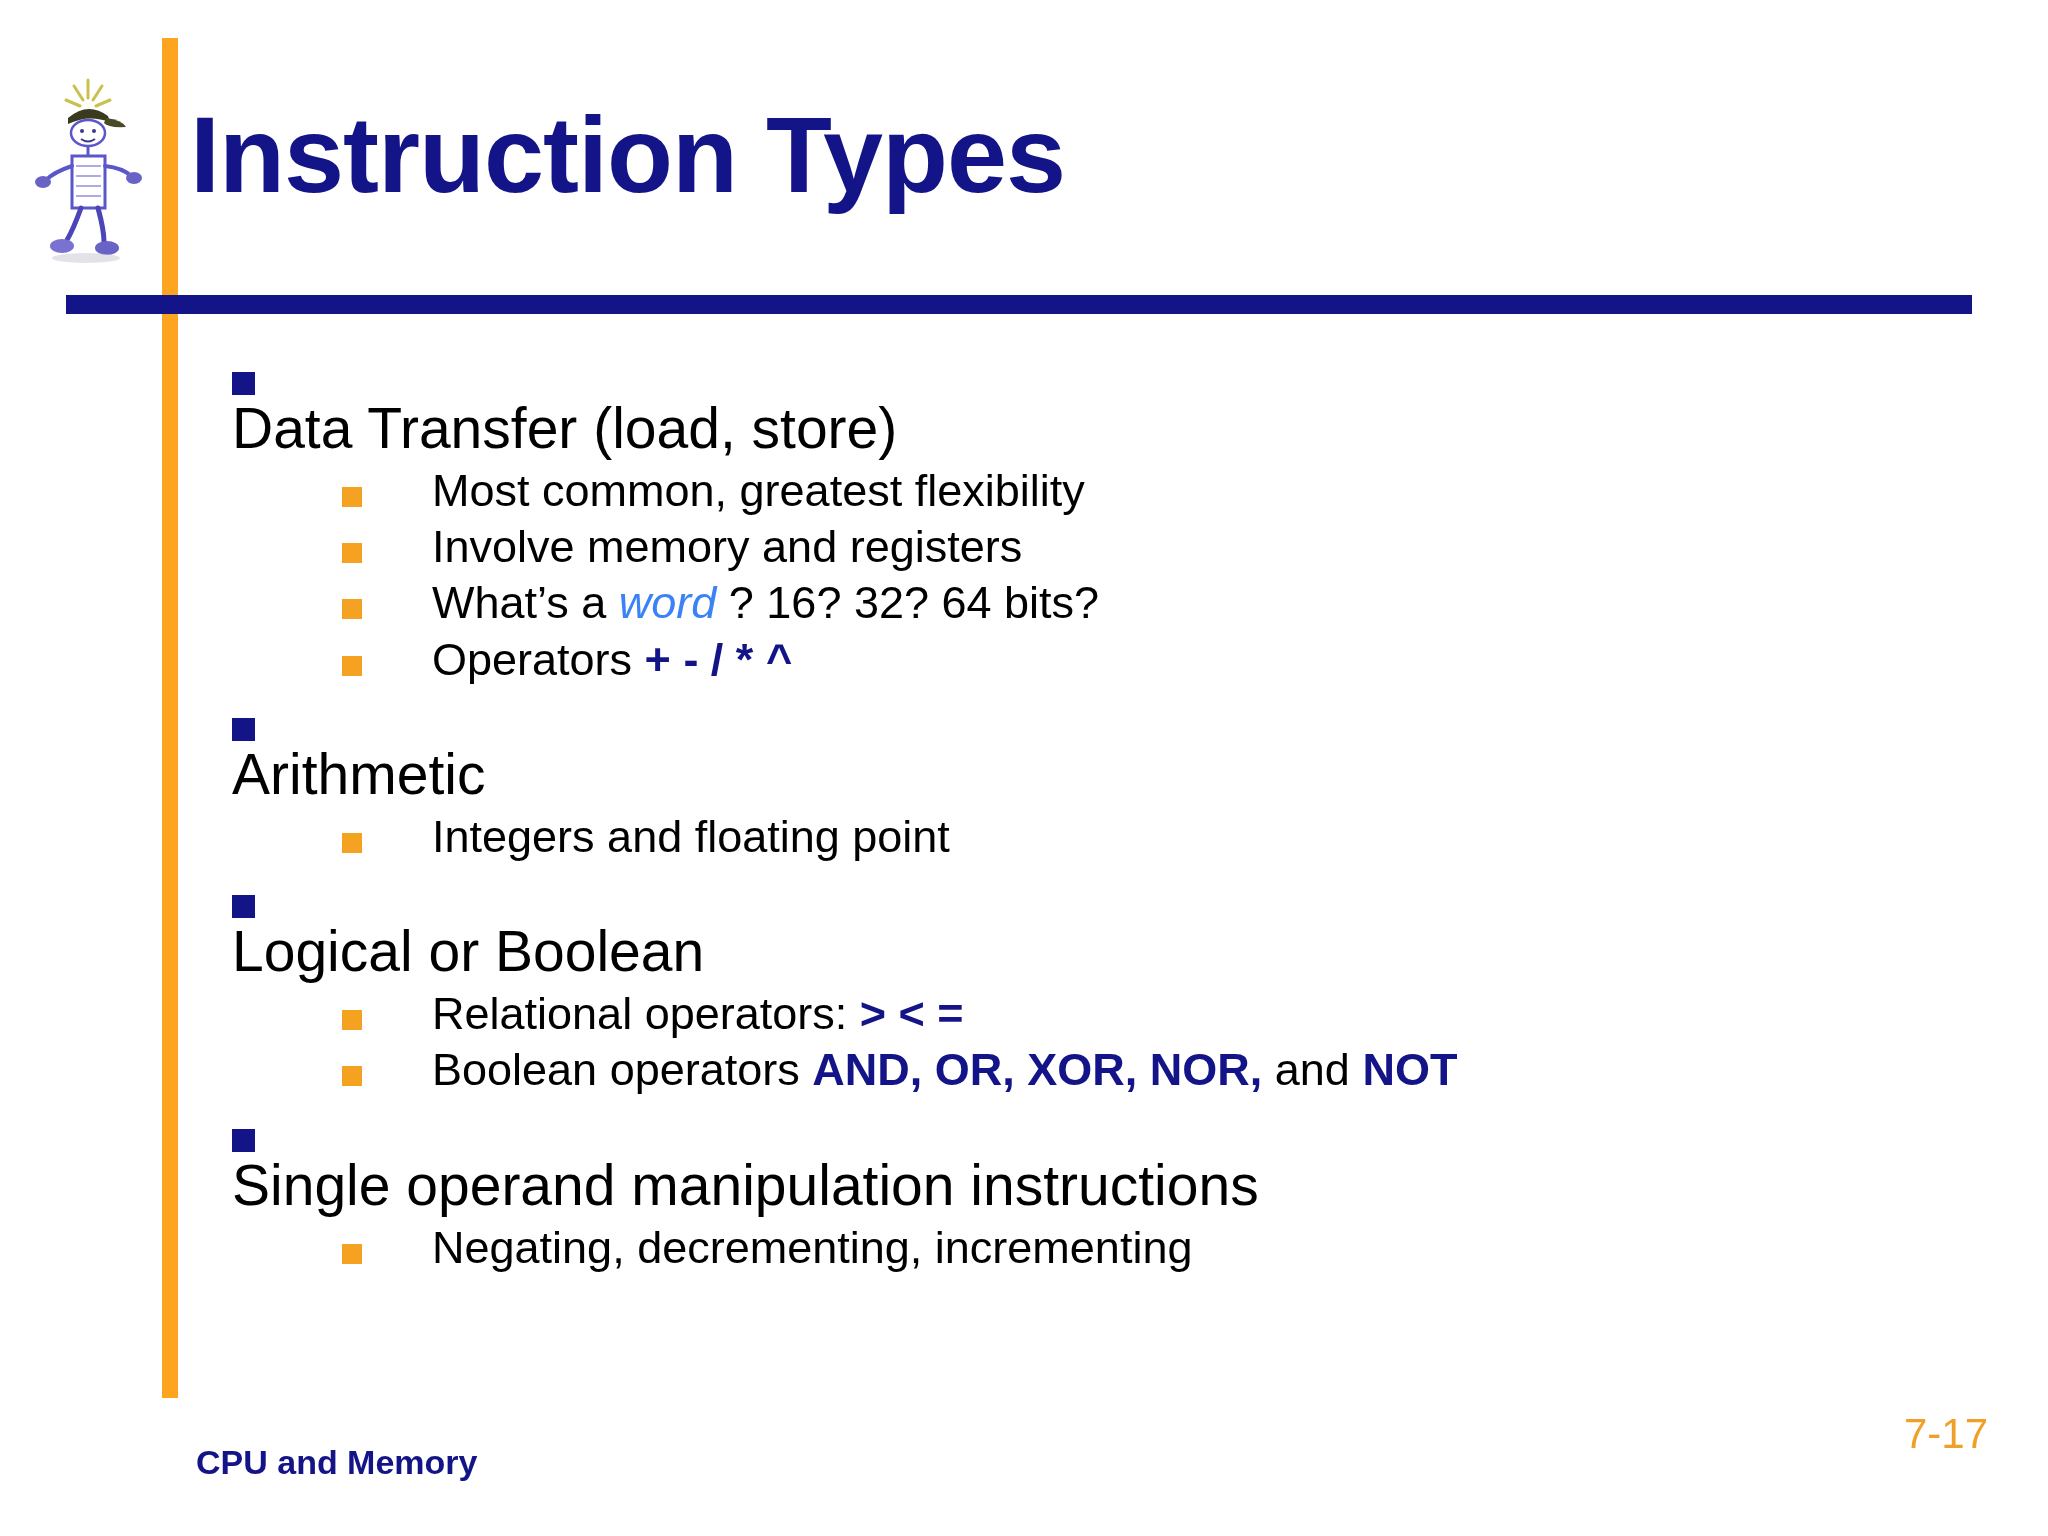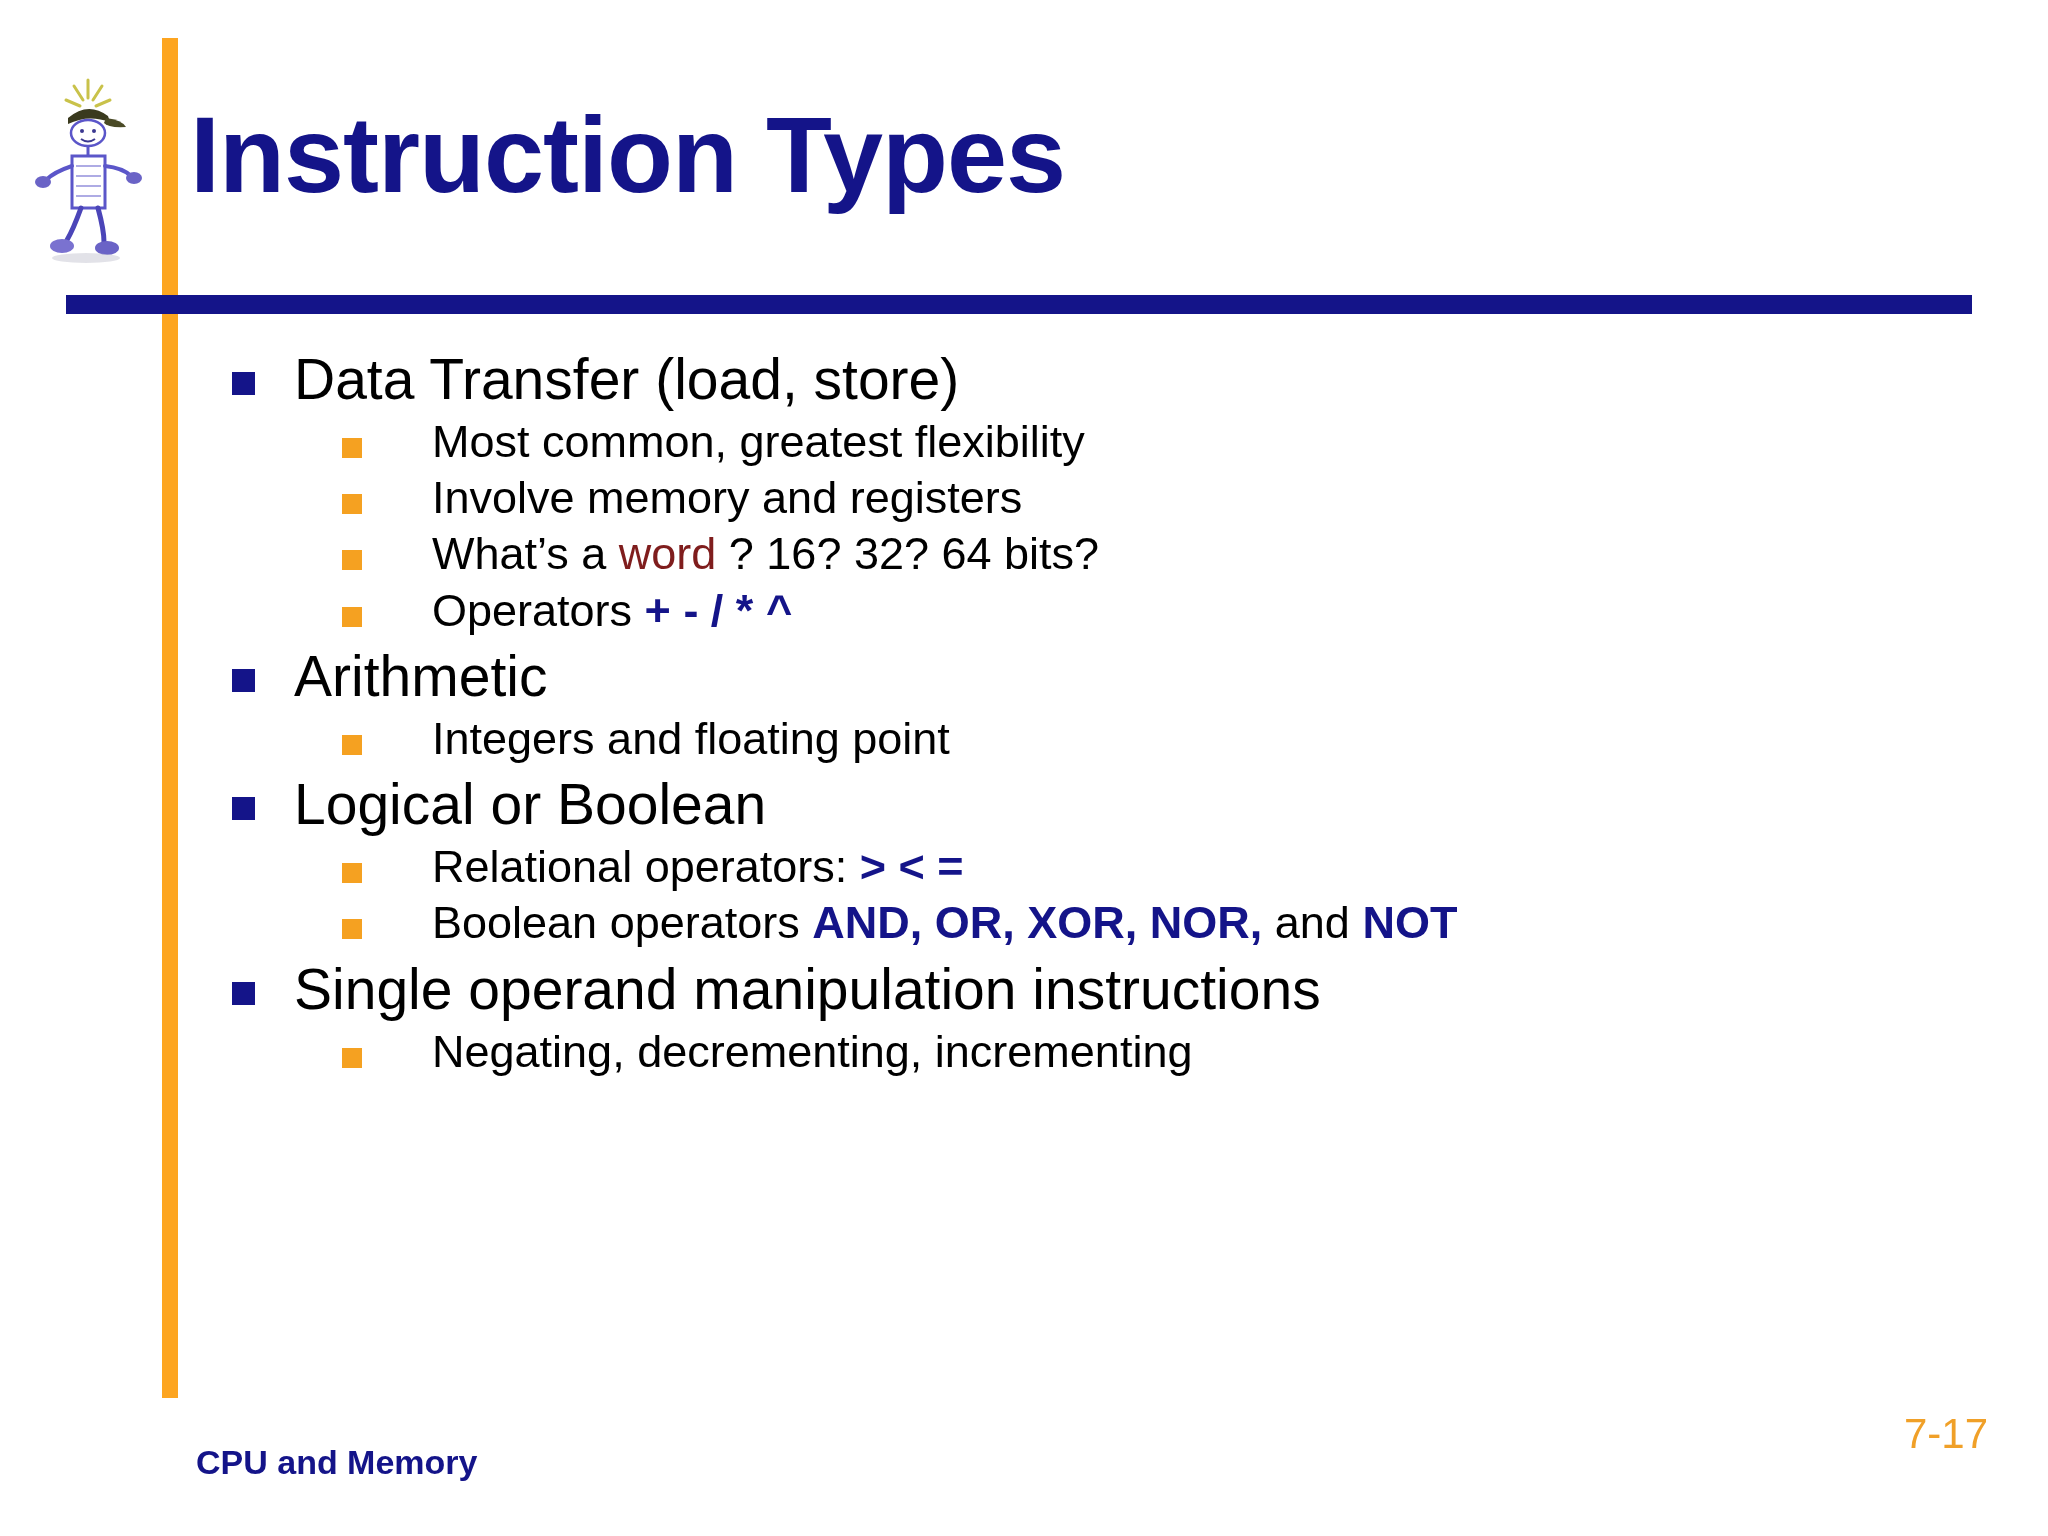--- a/index.html
+++ b/index.html
@@ -73,20 +73,21 @@
 
   .row {
     display: flex;
     align-items: flex-start;
   }
 
   
   .l1 {
     margin-left: 42px;
     margin-top: 6px;
+    flex-direction: column;
   }
   .l1 .bullet {
     flex: 0 0 auto;
     width: 23px;
     height: 23px;
     background: #141489;
     margin-top: 26px;
     margin-right: 39px;
   }
   .l1 .txt {
@@ -112,21 +113,21 @@
   }
   .l2 .txt {
     font-size: 45px;
     color: #000000;
     line-height: 1.16;
     white-space: nowrap;
   }
 
   .group { margin-bottom: 2px; }
   .nv-b     { color: #141489; font-weight: bold; }
-  .nv-i     { color: #7f1d1d; }
+  .nv-i     { color: #3b82f6; font-style: italic; }
 
   
   .footer-left {
     position: absolute;
     left: 196px;
     top: 1417px;
     font-size: 34px;
     font-weight: bold;
     color: #141489;
     white-space: nowrap;

